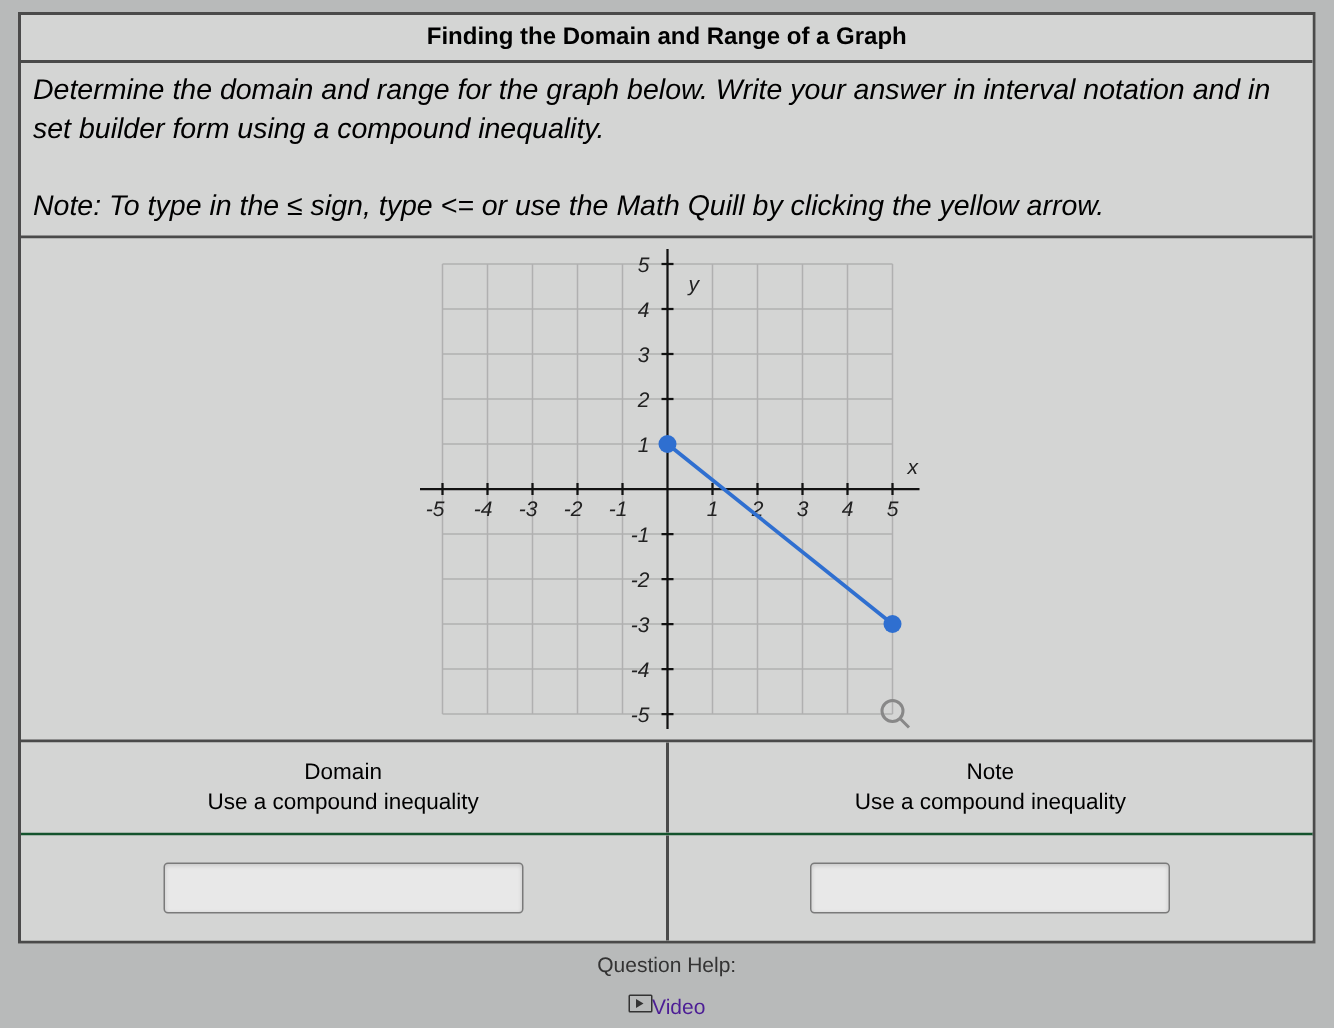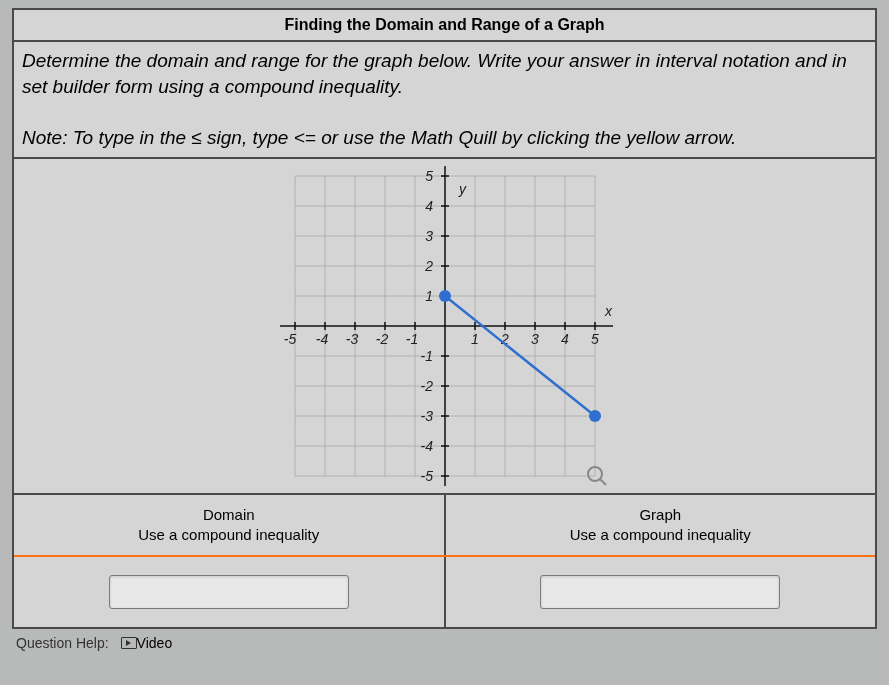--- a/index.html
+++ b/index.html
@@ -35,21 +35,21 @@
   .instructions-row .note-label { font-weight: normal; }
   .graph-row {
     border-bottom: 2px solid #4a4a4a;
     padding: 2px;
     background: #d4d5d4;
     text-align: center;
   }
   .graph-row svg { display: block; margin: 0 auto; }
   .headers-row {
     display: flex;
-    border-bottom: 2px solid #f97316;
+    border-bottom: 2px solid #14532d;
   }
   .headers-row .cell {
     flex: 1;
     text-align: center;
     padding: 10px 4px;
     font-size: 15px;
     line-height: 1.35;
     background: #d4d5d4;
   }
   .headers-row .cell:first-child { border-right: 2px solid #4a4a4a; }
@@ -73,26 +73,26 @@
     font-size: 14px;
     box-shadow: inset 0 1px 3px rgba(0,0,0,0.15);
   }
   .question-help {
     font-size: 14px;
     color: #333;
     padding: 6px 4px 0 4px;
     display: flex;
     align-items: center;
     gap: 12px;
+    flex-direction: column;
   }
   .vid-link {
     display: inline-flex;
-    align-items: center;
     gap: 0;
-    color: #000000;
+    color: #4c1d95;
   }
   .vid-icon {
     display: inline-block;
     width: 16px; height: 12px;
     border: 1px solid #333;
     position: relative;
     border-radius: 1px;
   }
   .vid-icon::after {
     content: '';
@@ -209,21 +209,21 @@
       </g>
     </svg>
   </div>
 
   <div class="headers-row">
     <div class="cell">
       <span>Domain</span><br>
       <span>Use a compound inequality</span>
     </div>
     <div class="cell">
-      <span>Graph</span><br>
+      <span>Note</span><br>
       <span>Use a compound inequality</span>
     </div>
   </div>
 
   <div class="inputs-row">
     <div class="cell">
       <input type="text" class="answer-input" value="" style="">
     </div>
     <div class="cell">
       <input type="text" class="answer-input" value="" style="">

